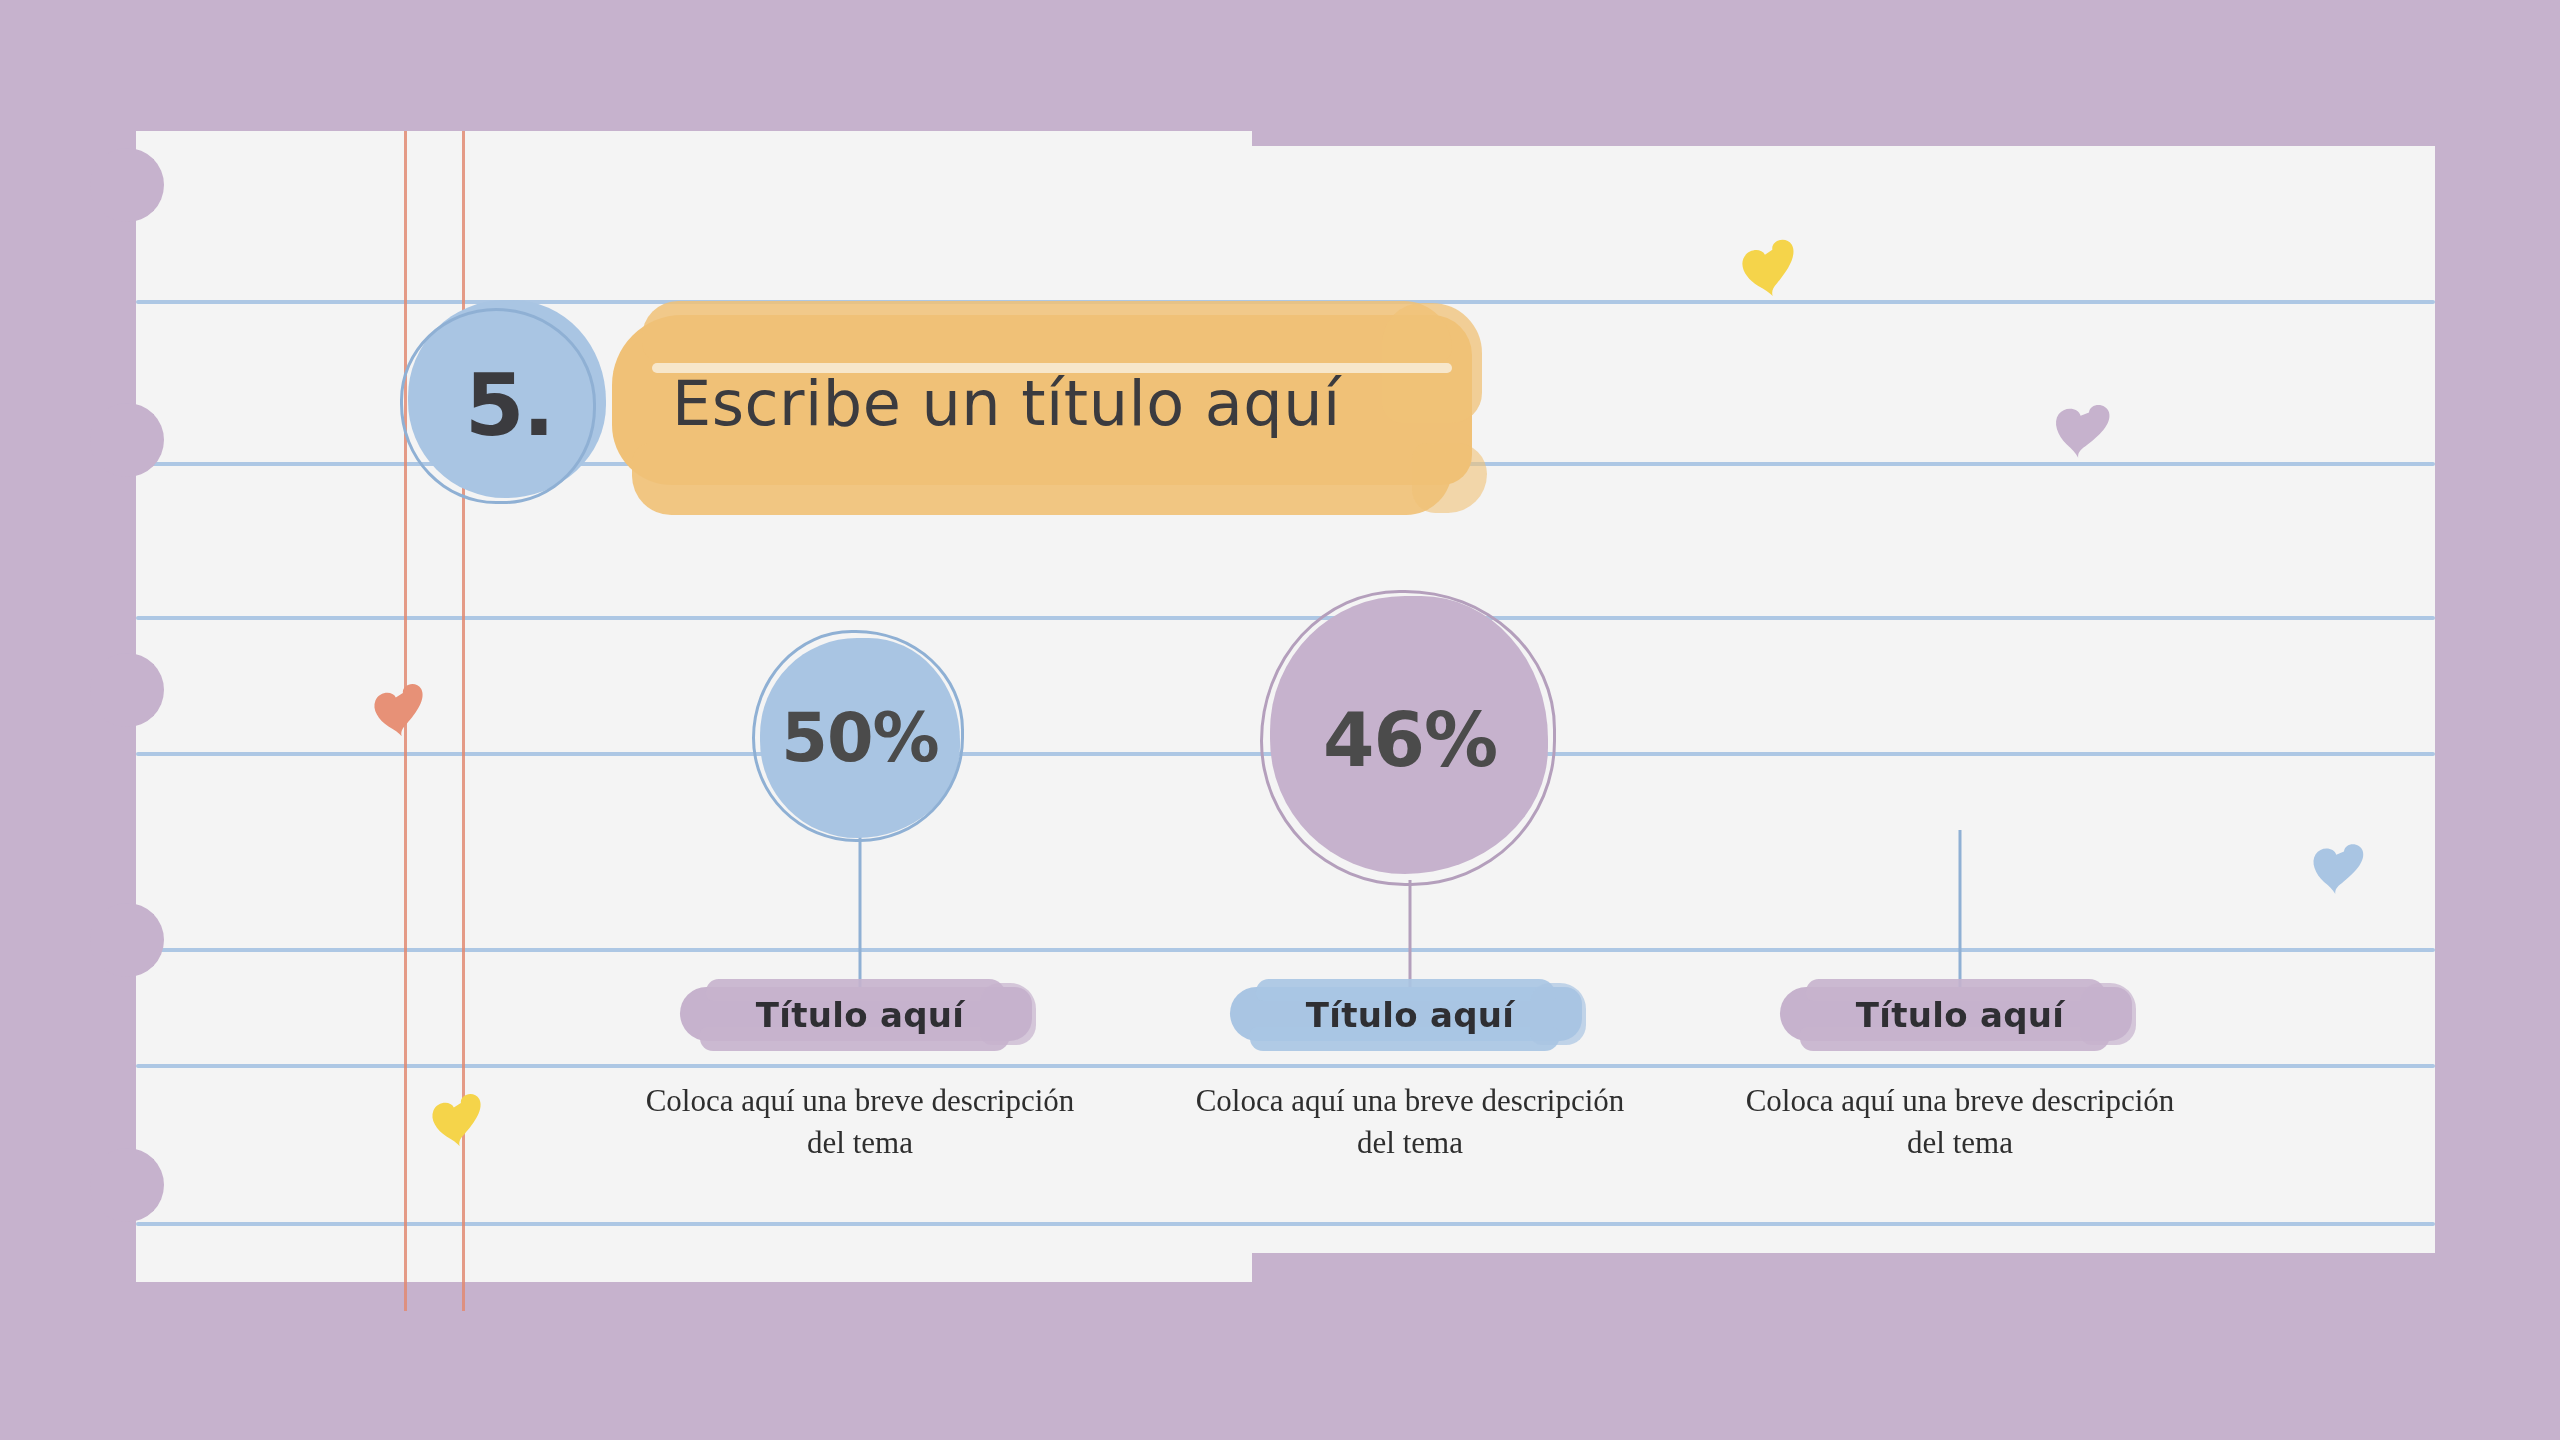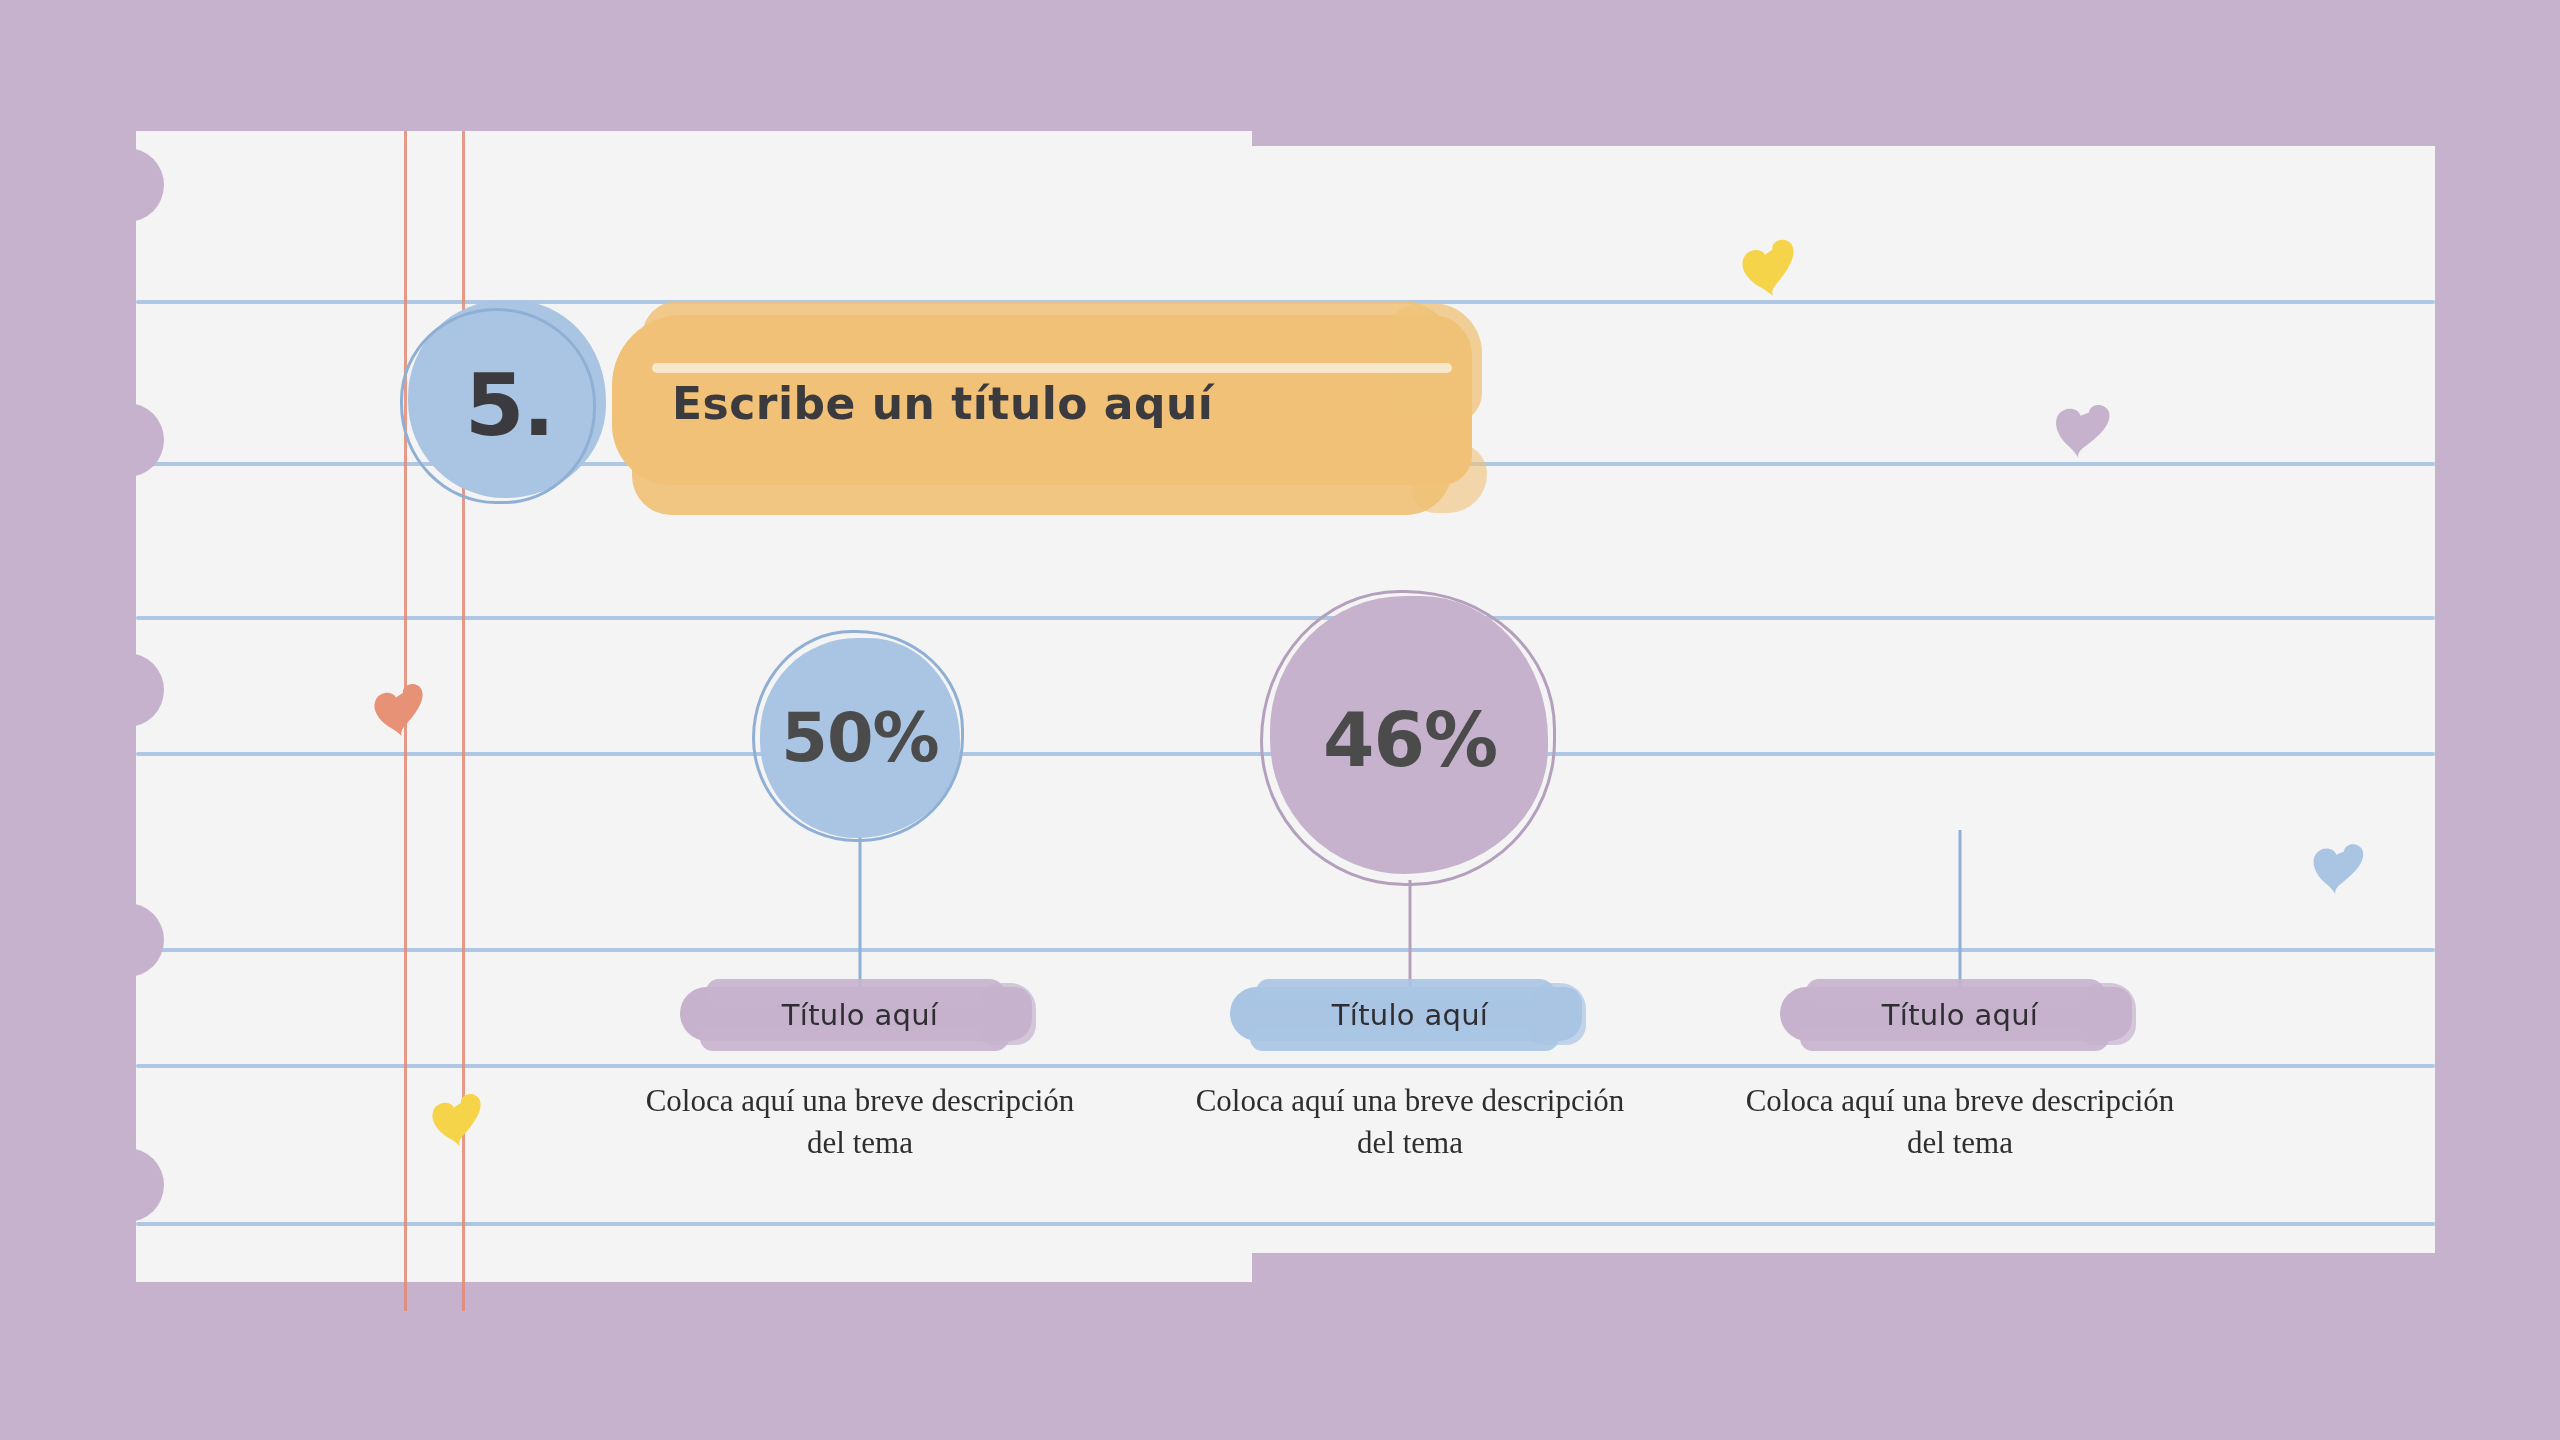--- a/index.html
+++ b/index.html
@@ -118,22 +118,22 @@
     width: 800px; height: 10px;
     background: #f9f3e7; opacity: .75;
     border-radius: 8px;
   }
   #title-text {
     position: absolute;
     left: 60px; top: 50px;
     width: 790px; height: 120px;
     display: flex; align-items: center;
     font-family: "DejaVu Sans", sans-serif;
-    font-weight: 700;
-    font-size: 44px;
+    font-weight: 400;
+    font-size: 62px;
     color: #3b3b3f;
     white-space: nowrap;
     letter-spacing: .5px;
   }
 
   
   .stat-col { position: absolute; top: 590px; width: 460px; }
   #col-0 { left: 630px; }
   #col-1 { left: 1180px; }
   #col-2 { left: 1730px; }
@@ -192,22 +192,22 @@
   }
   .label-brush .lstroke { position: absolute; }
   .label-brush .l1 { left: 0;   top: 12px; width: 352px; height: 54px; border-radius: 40px 26px 34px 42px; }
   .label-brush .l2 { left: 26px; top: 4px;  width: 300px; height: 22px; border-radius: 30px 40px 12px 16px; opacity: .9; }
   .label-brush .l3 { left: 20px; top: 52px; width: 310px; height: 24px; border-radius: 14px 20px 36px 30px; opacity: .9; }
   .label-brush .l4 { left: 300px; top: 8px; width: 56px; height: 62px; border-radius: 20px 26px 20px 12px; opacity: .7; }
   .label-brush .ltext {
     position: absolute; inset: 0;
     display: flex; align-items: center; justify-content: center;
     font-family: "DejaVu Sans", sans-serif;
-    font-weight: 400;
-    font-size: 29px;
+    font-weight: 700;
+    font-size: 34px;
     color: #2f2f33;
     letter-spacing: .3px;
   }
 
   
   .desc {
     position: absolute;
     top: 490px; left: 0; width: 460px;
     text-align: center;
     font-family: "Liberation Serif", serif;

